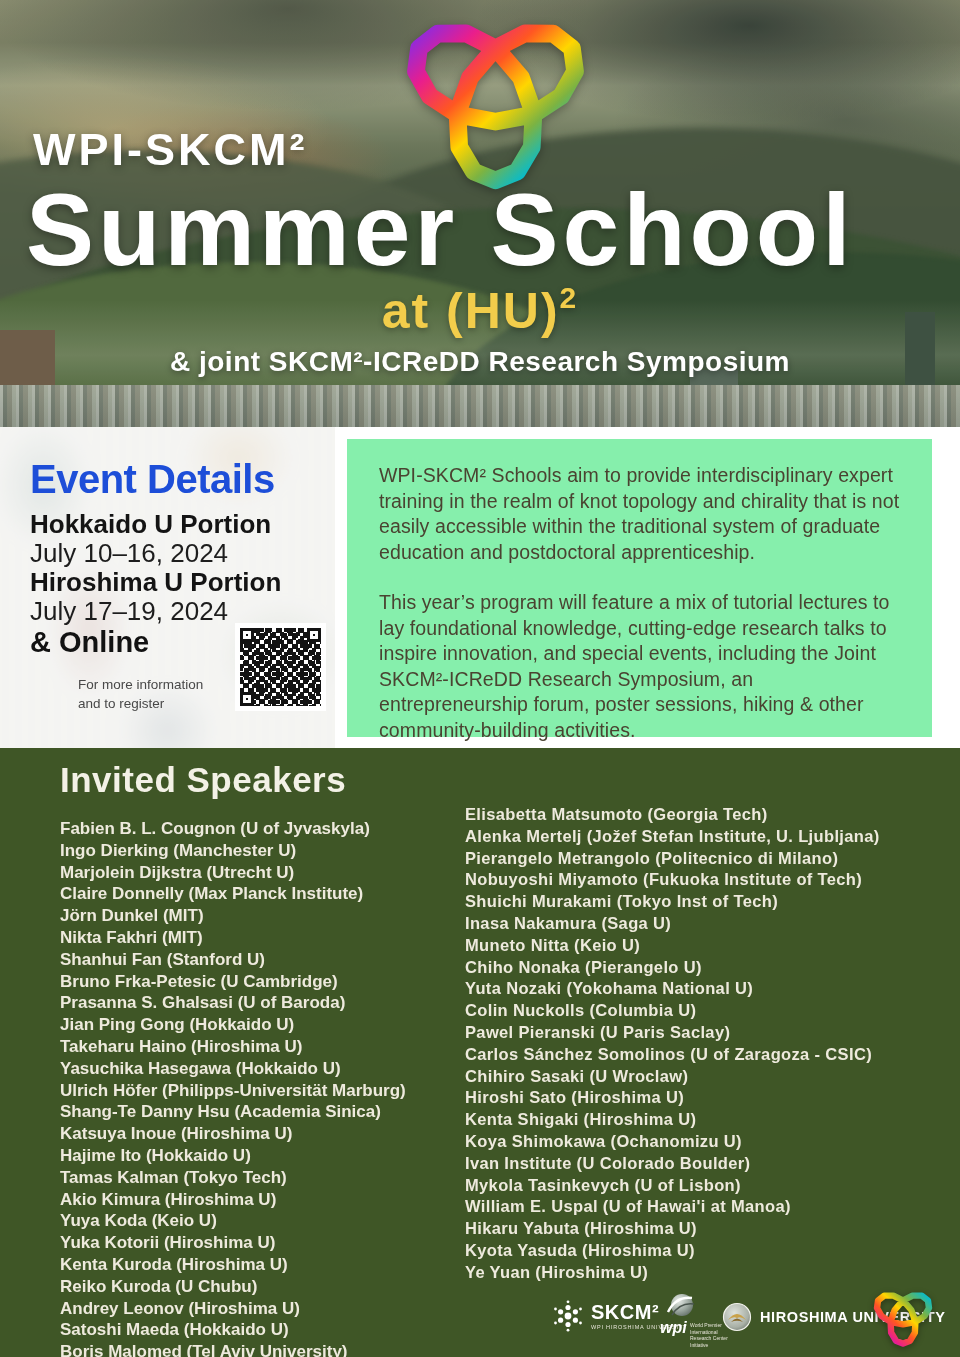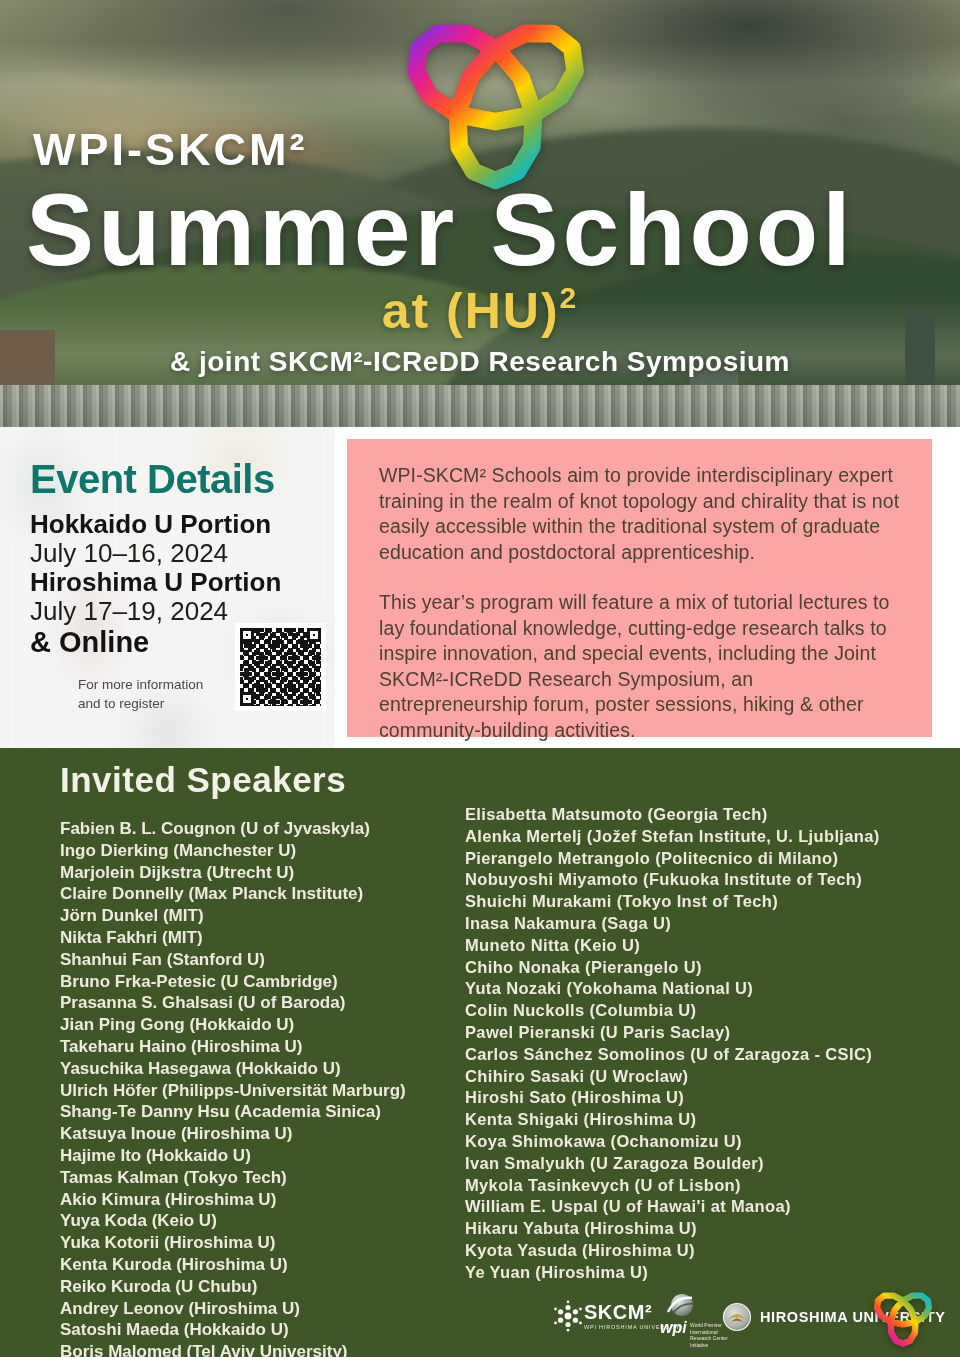--- a/index.html
+++ b/index.html
@@ -85,59 +85,59 @@
       radial-gradient(70px 90px at 15% 20%, rgba(150,172,166,.55), transparent 70%),
       radial-gradient(80px 70px at 70% 12%, rgba(204,174,122,.45), transparent 70%),
       radial-gradient(60px 100px at 28% 62%, rgba(172,122,110,.4), transparent 70%),
       radial-gradient(90px 80px at 82% 70%, rgba(142,162,130,.45), transparent 70%),
       radial-gradient(70px 70px at 50% 92%, rgba(120,140,150,.4), transparent 70%),
       repeating-linear-gradient(90deg, rgba(118,130,124,.22) 0 5px, transparent 5px 13px);
   }
   .lp-veil { position:absolute; inset:0; background:rgba(255,255,255,.58); }
 
   .ed-heading { position:absolute; left:30px; top:30px; font-size:40px; font-weight:700;
-    color:#0f766e; letter-spacing:-.5px; }
+    color:#1d4ed8; letter-spacing:-.5px; }
   .ed-label { position:absolute; left:30px; font-size:26px; font-weight:700; color:#141414; }
   .ed-dates { position:absolute; left:30px; font-size:26px; font-weight:400; color:#1d1d1d; }
   .p1l { top:82px; } .p1d { top:111px; } .p2l { top:140px; } .p2d { top:169px; }
   .ed-online { position:absolute; left:30px; top:199px; font-size:29px; font-weight:700; color:#121212;text-align:center; }
   .qr-caption { position:absolute; left:78px; top:249px; font-size:13.5px; color:#484848; line-height:1.4; }
 
   .qr { position:absolute; left:235px; top:196px; width:91px; height:88px; background:#fff; padding:5px; }
   .qr-noise { position:absolute; left:5px; top:5px; right:5px; bottom:5px; background-color:#fff;
     background-image:
       repeating-conic-gradient(#131313 0% 25%, transparent 0% 50%),
       repeating-conic-gradient(#131313 0% 25%, transparent 0% 50%);
     background-size:8px 8px, 11px 11px;
     background-position:0 0, 3px 5px;
   }
   .finder { position:absolute; width:14px; height:14px; border:3px solid #131313; background:#fff; }
   .finder::after { content:""; position:absolute; inset:3px; background:#131313; }
   .f-tl { left:5px; top:5px; } .f-tr { right:5px; top:5px; } .f-bl { left:5px; bottom:5px; }
 
   .yellow-panel {
     position:absolute; left:347px; top:12px; width:585px; height:298px;
-    background:#fca5a5; padding:24px 30px 20px 32px;
+    background:#86efac; padding:24px 30px 20px 32px;
   }
   .yp-text { font-size:19.5px; line-height:1.31; color:#4a4331; letter-spacing:.1px; }
   .yp-gap { height:25px; }
 
   
   .speakers { position:absolute; left:0; top:748px; width:960px; height:609px; background:#3f5626; }
   .sp-heading { position:absolute; left:60px; top:12px; font-size:35px; font-weight:700;
     color:#f3f1e6; letter-spacing:.5px; }
   .col { position:absolute; top:70px; }
   .col1 { left:60px; }
   .col2 { left:465px; top:56px; }
   .speaker-line { font-size:17px; font-weight:700; color:#eeeadd; line-height:21.8px; white-space:nowrap; }
   .col2 .speaker-line { font-size:16.5px; letter-spacing:.35px; }
 
   
   .logo-group { position:absolute; display:flex; align-items:center; }
-  .skcm2-logo { left:552px; top:1300px; }
+  .skcm2-logo { left:552px; top:1300px; gap:7px; }
   .skcm2-texts { display:flex; flex-direction:column; }
   .skcm2-name { color:#fff; font-size:20px; font-weight:700; letter-spacing:.5px; line-height:1; }
   .skcm2-sub { color:#e8e6da; font-size:5.5px; letter-spacing:.8px; margin-top:2px; }
   .wpi-logo { left:652px; top:1292px; width:80px; height:52px; display:block; }
   .wpi-sphere { position:absolute; left:14px; top:0; }
   .wpi-name { position:absolute; left:8px; top:28px; color:#fff; font-size:16px; font-weight:700;
     font-style:italic; line-height:1;text-align:center; }
   .wpi-sub { position:absolute; left:38px; top:30px; width:46px; color:#e8e6da; font-size:5px;
     line-height:1.3; }
   .hu-logo { left:722px; top:1302px; gap:8px; }
@@ -257,21 +257,21 @@
       <div class="speaker-line">Muneto Nitta (Keio U)</div>
       <div class="speaker-line">Chiho Nonaka (Pierangelo U)</div>
       <div class="speaker-line">Yuta Nozaki (Yokohama National U)</div>
       <div class="speaker-line">Colin Nuckolls (Columbia U)</div>
       <div class="speaker-line">Pawel Pieranski (U Paris Saclay)</div>
       <div class="speaker-line">Carlos Sánchez Somolinos (U of Zaragoza - CSIC)</div>
       <div class="speaker-line">Chihiro Sasaki (U Wroclaw)</div>
       <div class="speaker-line">Hiroshi Sato (Hiroshima U)</div>
       <div class="speaker-line">Kenta Shigaki (Hiroshima U)</div>
       <div class="speaker-line">Koya Shimokawa (Ochanomizu U)</div>
-      <div class="speaker-line">Ivan Smalyukh (U Zaragoza Boulder)</div>
+      <div class="speaker-line">Ivan Institute (U Colorado Boulder)</div>
       <div class="speaker-line">Mykola Tasinkevych (U of Lisbon)</div>
       <div class="speaker-line">William E. Uspal (U of Hawai'i at Manoa)</div>
       <div class="speaker-line">Hikaru Yabuta (Hiroshima U)</div>
       <div class="speaker-line">Kyota Yasuda (Hiroshima U)</div>
       <div class="speaker-line">Ye Yuan (Hiroshima U)</div>
     </div>
 </div>
 
 <div class="logo-group skcm2-logo">
   <svg width="32" height="32" viewBox="0 0 32 32">

